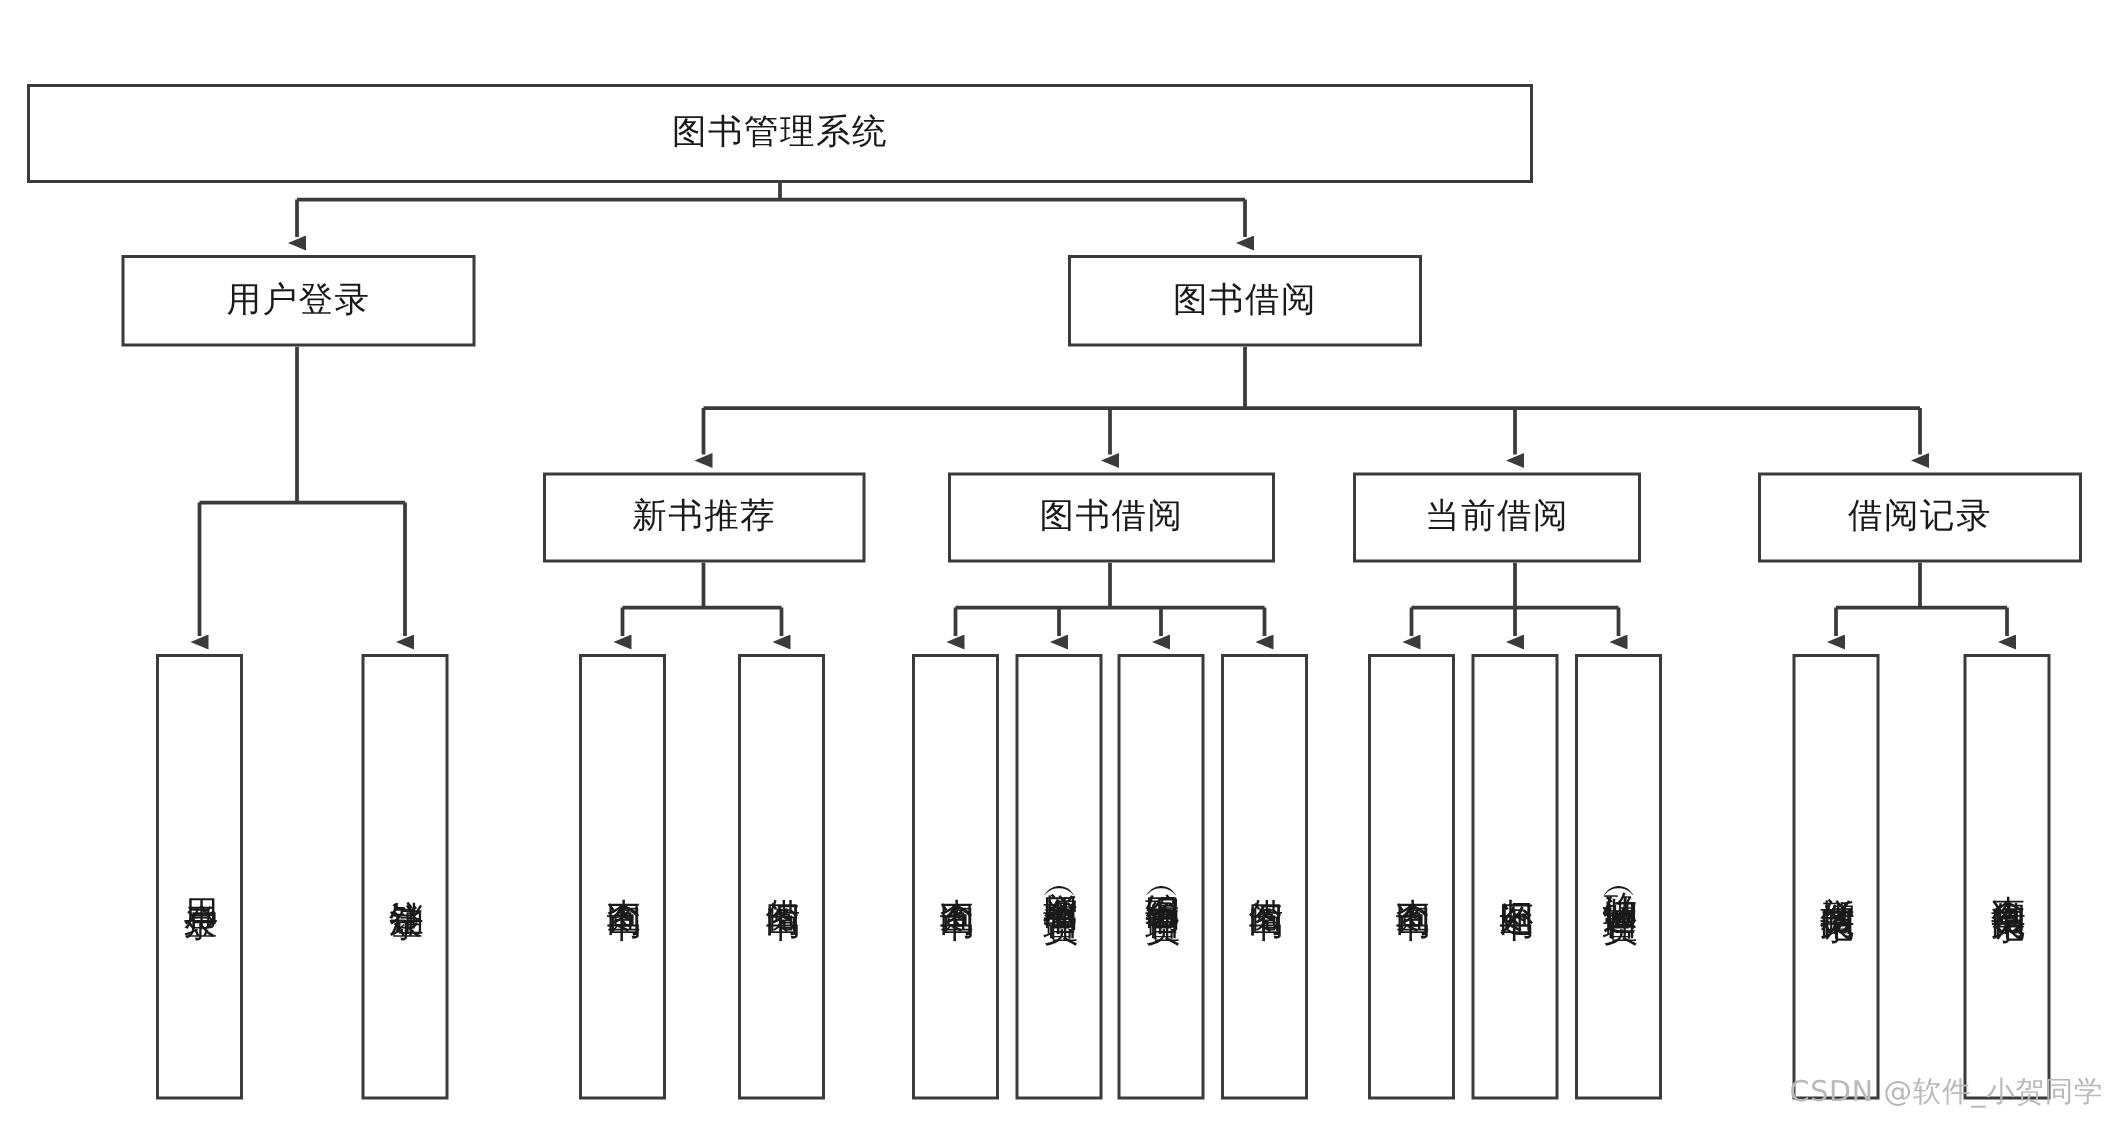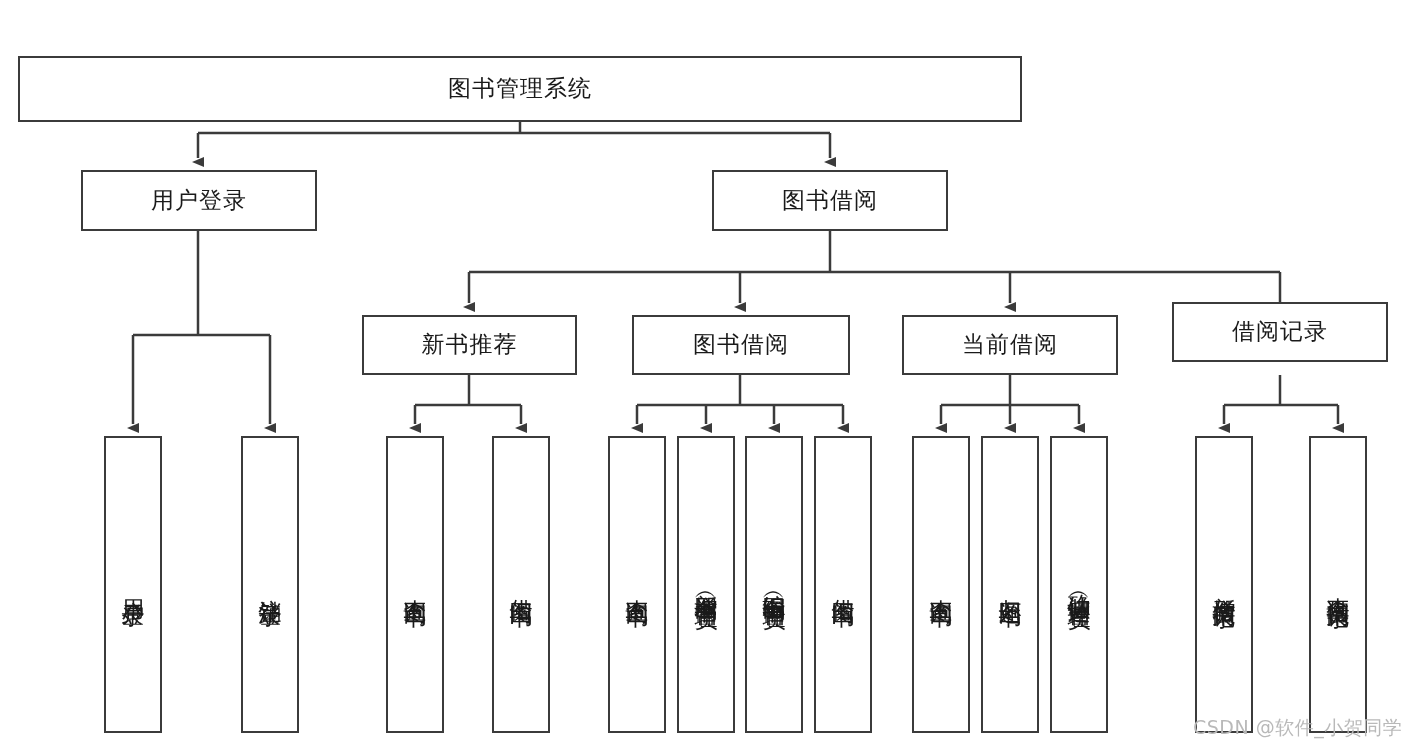--- a/index.html
+++ b/index.html
@@ -127,24 +127,24 @@
   <div class="node h" style="left:712px; top:170px; width:236px; height:61px;">
     <span class="label">图书借阅</span>
   </div>
 
   <div class="node h" style="left:362px; top:315px; width:215px; height:60px;justify-content:center;">
     <span class="label">新书推荐</span>
   </div>
   <div class="node h" style="left:632px; top:315px; width:218px; height:60px;">
     <span class="label">图书借阅</span>
   </div>
-  <div class="node h" style="left:902px; top:315px; width:216px; height:60px;">
+  <div class="node h" style="left:902px; top:315px; width:192px; height:60px;">
     <span class="label">当前借阅</span>
   </div>
-  <div class="node h" style="left:1172px; top:302px; width:216px; height:60px;">
+  <div class="node h" style="left:1172px; top:315px; width:216px; height:60px;">
     <span class="label">借阅记录</span>
   </div>
 
   <div class="node v" style="left:104px; top:436px; width:58px; height:297px;">
     <span class="label">用户登录</span>
   </div>
   <div class="node v" style="left:241px; top:436px; width:58px; height:297px;">
     <span class="label">注销登录</span>
   </div>
 

